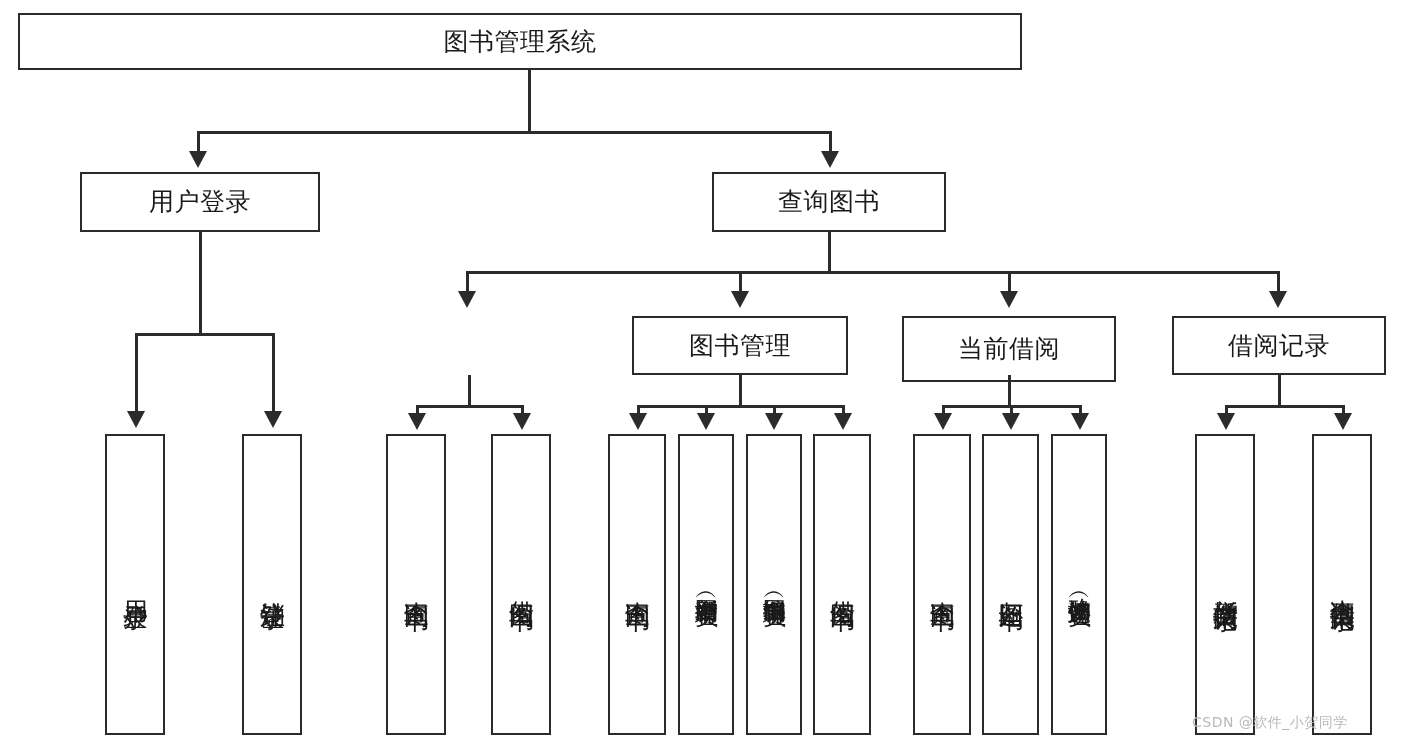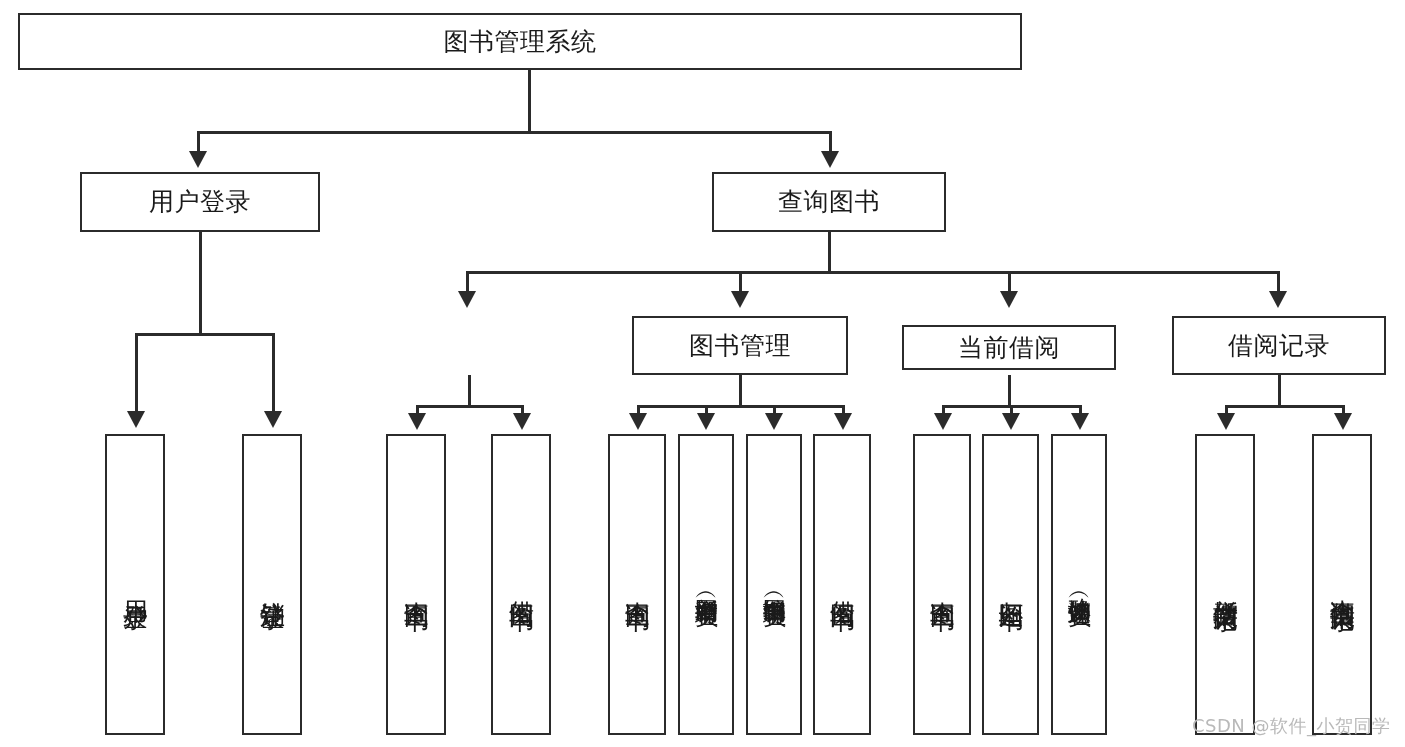--- a/index.html
+++ b/index.html
@@ -75,21 +75,21 @@
     position: absolute;
     width: 0;
     height: 0;
     border-left: 9px solid transparent;
     border-right: 9px solid transparent;
     border-top: 17px solid #2b2b2b;
   }
   .watermark {
     position: absolute;
     color: #b9b9b9;
-    font-size: 18px;
+    font-size: 14px;
     white-space: nowrap;
     letter-spacing: 0.5px;
   }
 </style>
 </head>
 <body>
 
 <div id="canvas">
 
   <div class="node root h" style="left:18px; top:13px; width:1004px; height:57px;">
@@ -120,21 +120,21 @@
   <div class="vline" style="left:1008px; top:271px; height:22px;"></div>
   <div class="arrow" style="left:1000px; top:291px;"></div>
   <div class="vline" style="left:1277px; top:271px; height:22px;"></div>
   <div class="arrow" style="left:1269px; top:291px;"></div>
 
 
   <div class="node h" style="left:632px; top:316px; width:216px; height:59px;">
     <span class="label">图书管理</span>
   </div>
 
-  <div class="node h" style="left:902px; top:316px; width:214px; height:45px;margin-top:9px;">
+  <div class="node h" style="left:902px; top:316px; width:214px; height:66px;">
     <span class="label">当前借阅</span>
   </div>
 
   <div class="node h" style="left:1172px; top:316px; width:214px; height:59px;">
     <span class="label">借阅记录</span>
   </div>
 
   <div class="vline" style="left:199px; top:232px; height:103px;"></div>
   <div class="hline" style="left:135px; top:333px; width:137px;"></div>
   <div class="vline" style="left:135px; top:333px; height:80px;"></div>

